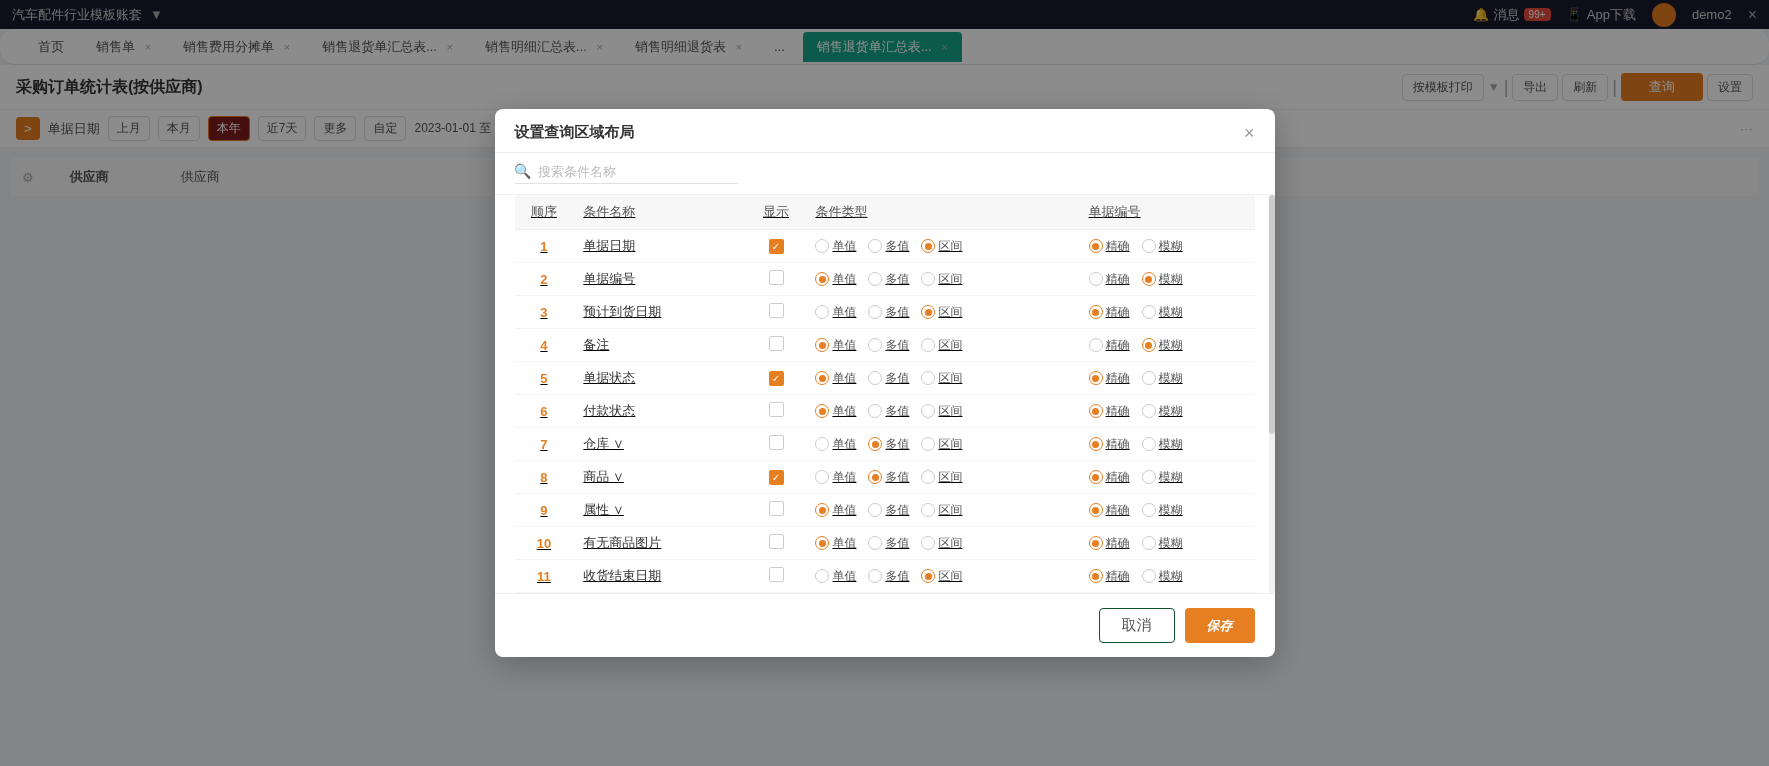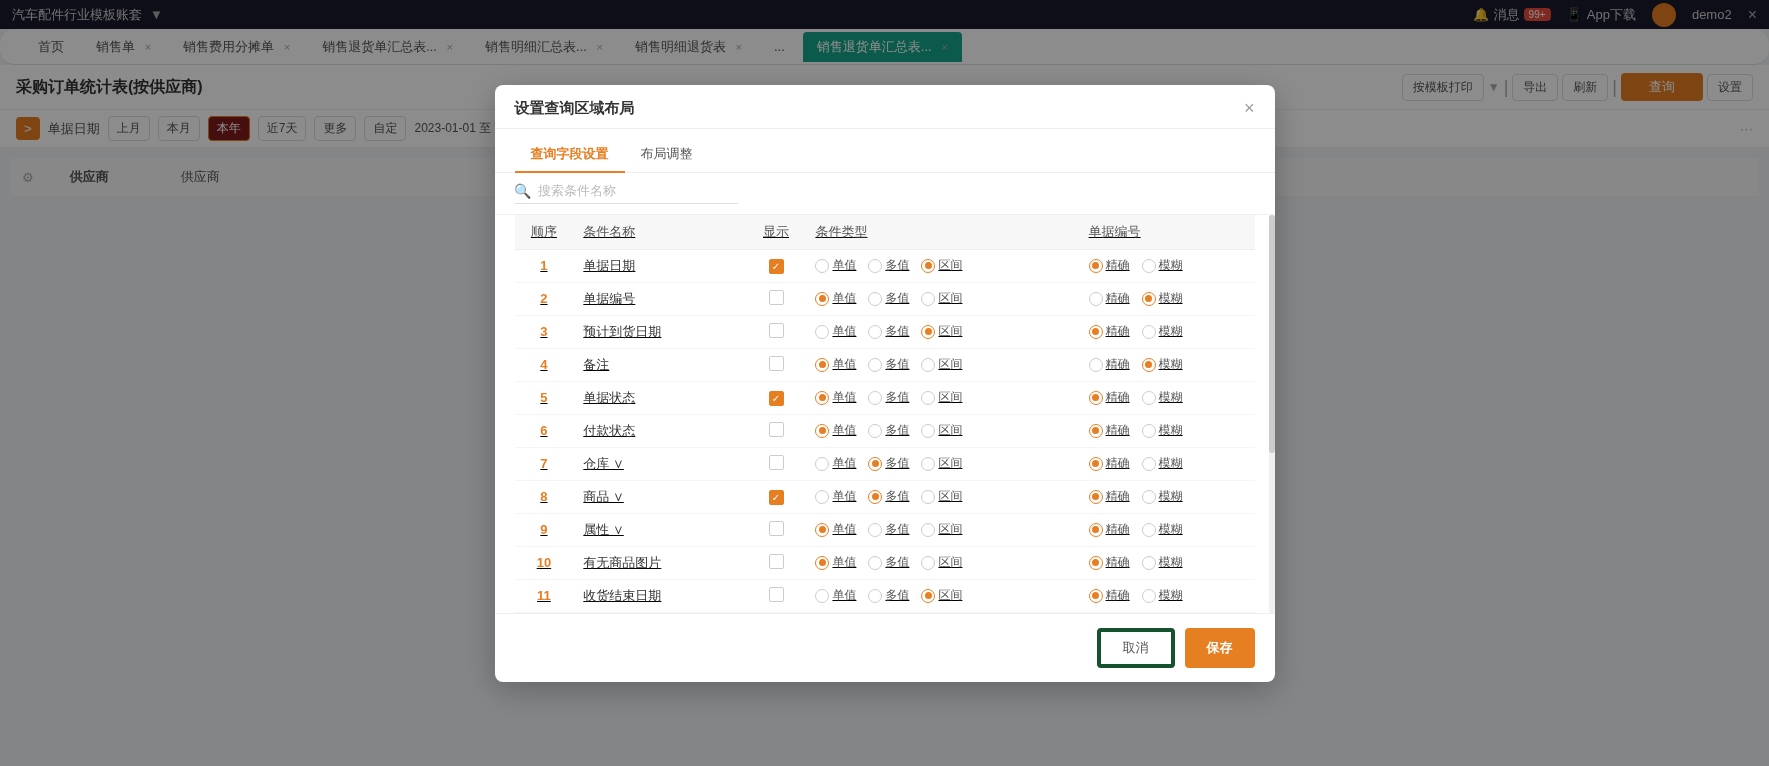--- a/index.html
+++ b/index.html
@@ -249,36 +249,37 @@
     
     .modal-footer {
       padding: 14px 20px;
       display: flex;
       justify-content: flex-end;
       gap: 10px;
       border-top: 1px solid #eee;
     }
     .btn-cancel {
       padding: 7px 22px;
-      border: 4px solid #14532d;
+      border: 1px solid #14532d;
       border-radius: 4px;
       background: #fff;
       cursor: pointer;
-      font-size: 13px;
+      font-size: 15px;
       color: #555;
     }
     .btn-save {
       padding: 7px 22px;
       border: none;
       border-radius: 4px;
       background: #e67e22;
       color: #fff;
       cursor: pointer;
       font-size: 13px;
       font-weight: bold;
+      font-style: italic;
     }
 
     .scrollbar-hint {
       position: relative;
     }
     .scroll-bar-track {
       position: absolute;
       right: 0;
       top: 0;
       bottom: 0;
@@ -387,24 +388,20 @@
 </div>
 
 <div class="modal-overlay">
   <div class="modal">
 
     <div class="modal-header">
       <span class="modal-title">设置查询区域布局</span>
       <span class="modal-close">×</span>
     </div>
 
-    <div class="modal-tabs">
-      <div class="modal-tab active">查询字段设置</div>
-      <div class="modal-tab">布局调整</div>
-    </div>
 
     <div class="search-row">
       <div class="search-underline">
         <span class="search-icon">🔍</span>
         <input class="search-input" type="text" placeholder="搜索条件名称" style="">
       </div>
     </div>
 
     <div class="modal-table scrollbar-hint">
       <div class="scroll-bar-track">

